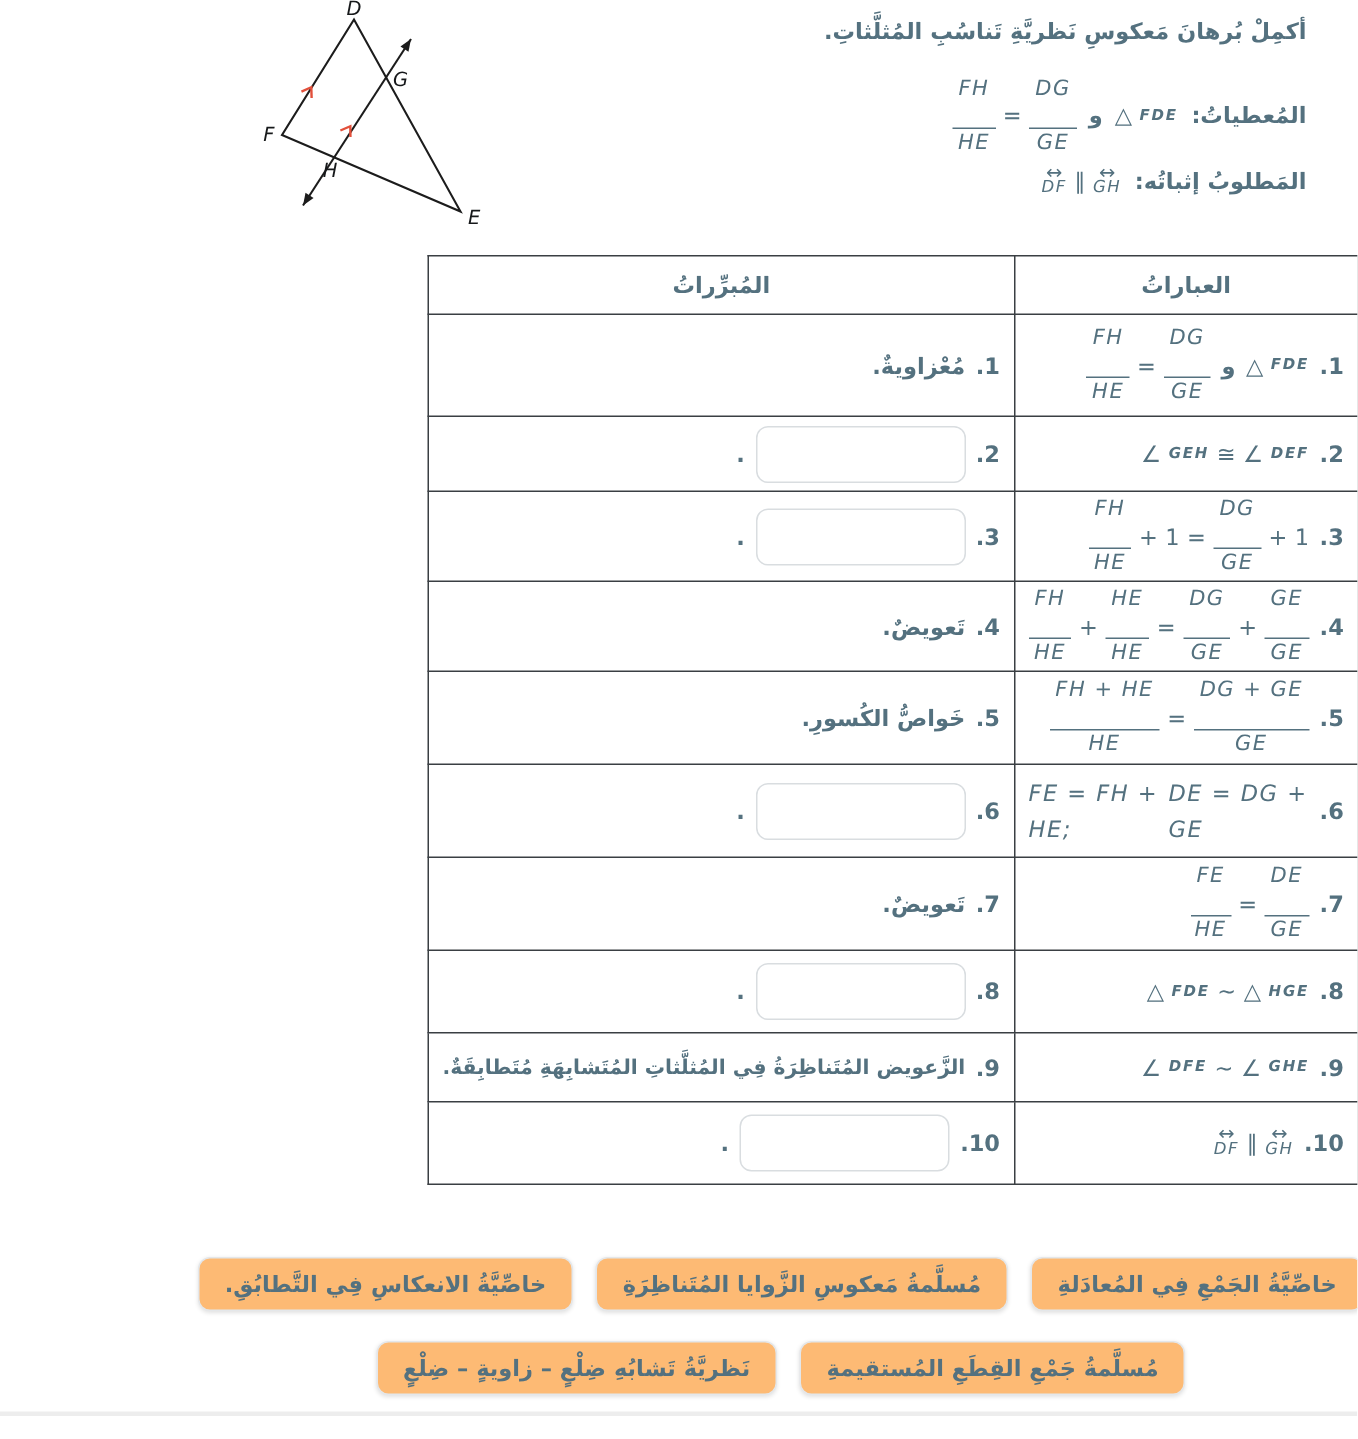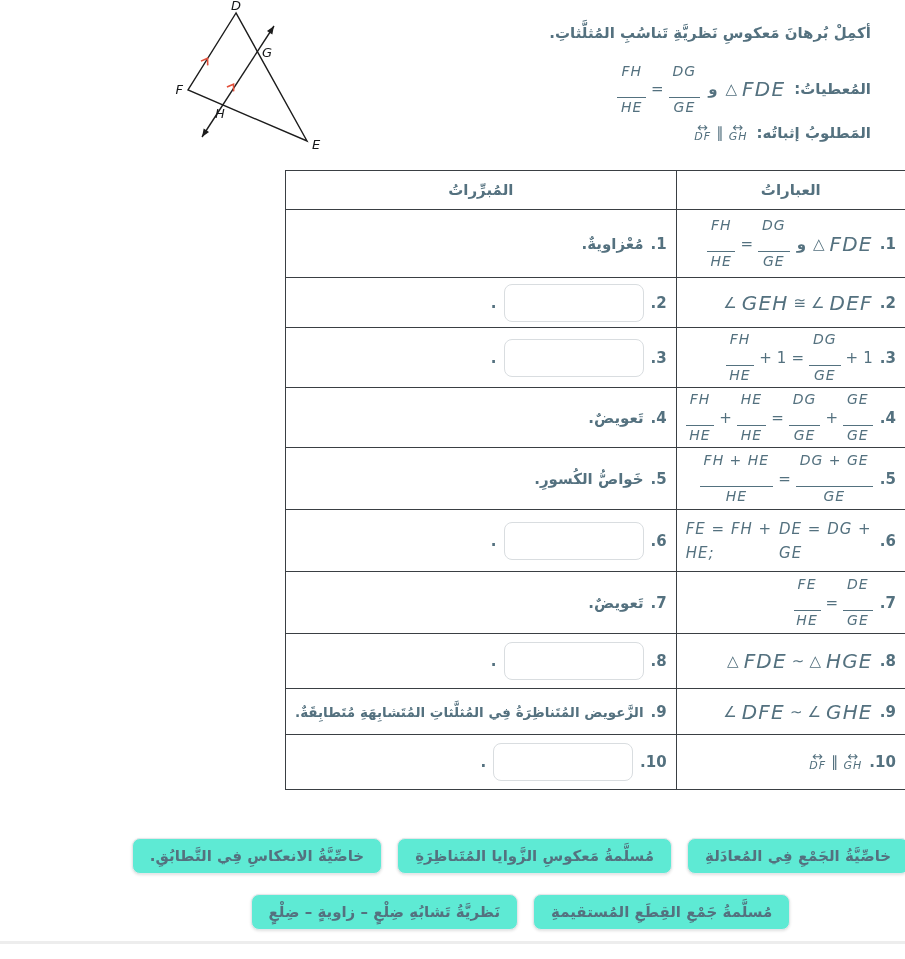--- a/index.html
+++ b/index.html
@@ -10,31 +10,31 @@
     --chipBorder:#e4e7ea;
   }
   html,body{margin:0;padding:0;background:#fff;}
   body{font-family:"DejaVu Sans",sans-serif;}
   #page{position:relative;width:905px;height:959px;background:#fff;overflow:hidden;color:var(--accent);}
 
   
   .diagram{position:absolute;left:150px;top:0;}
 
   
-  .prompt{position:absolute;top:24px;right:34px;direction:rtl;text-align:right;}
+  .prompt{position:absolute;top:12px;right:34px;direction:rtl;text-align:right;}
   .prompt-title{font-size:15px;font-weight:600;}
   .prompt-line{display:flex;direction:rtl;justify-content:flex-start;align-items:center;gap:9px;}
   .prompt-line.given{margin-top:21px;}
   .prompt-line.prove{margin-top:8px;}
   .plabel{font-size:15px;font-weight:600;white-space:nowrap;}
   .psegs{display:inline-flex;direction:rtl;align-items:center;gap:8px;}
 
   
   .mg{direction:ltr;display:inline-flex;align-items:center;gap:5px;}
-  .mx{font-style:italic;letter-spacing:1.2px;font-size:20px;white-space:nowrap;}
+  .mx{font-style:italic;letter-spacing:1.2px;font-size:10px;white-space:nowrap;font-weight:bold;}
   .ms{font-style:normal;font-size:15px;white-space:nowrap;}
   .arword{font-size:15px;font-weight:600;}
   .frac{display:inline-flex;flex-direction:column;align-items:center;line-height:1.2;font-size:14px;}
   .frac .fn{border-bottom:1.3px solid currentColor;padding:0 4px 17px;}
   .frac .fd{padding-top:1px;}
   .frac span{font-style:italic;letter-spacing:1px;white-space:nowrap;}
   .oar{display:inline-flex;flex-direction:column;align-items:center;line-height:1;}
   .oarrow{font-size:13px;line-height:.55;font-style:normal;}
   .olet{font-style:italic;letter-spacing:1px;font-size:11px;}
   .mx2{display:inline-flex;flex-direction:row;align-items:center;font-style:italic;letter-spacing:1px;line-height:1.6;font-size:15px;}
@@ -58,21 +58,21 @@
   #rows tr:nth-child(6){height:62px;}
   #rows tr:nth-child(7){height:62px;}
   #rows tr:nth-child(8){height:55px;}
   #rows tr:nth-child(9){height:46px;}
   #rows tr:nth-child(10){height:55px;}
 
   
   .chips{position:absolute;left:136px;right:0;top:838px;}
   .chip-row{display:flex;justify-content:center;gap:15px;}
   .chip-row + .chip-row{margin-top:20px;}
-  .chip{background:#5eead4;border:1px solid var(--chipBorder);border-radius:8px;padding:8px 17px;font-size:15px;font-weight:600;color:var(--accent);box-shadow:0 1px 3px rgba(0,0,0,.12);direction:rtl;white-space:nowrap;cursor:pointer;}
+  .chip{background:#fdba74;border:1px solid var(--chipBorder);border-radius:8px;padding:8px 17px;font-size:15px;font-weight:600;color:var(--accent);box-shadow:0 1px 3px rgba(0,0,0,.12);direction:rtl;white-space:nowrap;cursor:pointer;}
 
   .bottom-edge{position:absolute;top:941px;left:0;width:100%;height:3px;background:#ededed;}
 </style>
 </head>
 <body>
 
 <div id="page">
 
   <svg class="diagram" width="180" height="160" viewBox="0 0 180 160">
 

